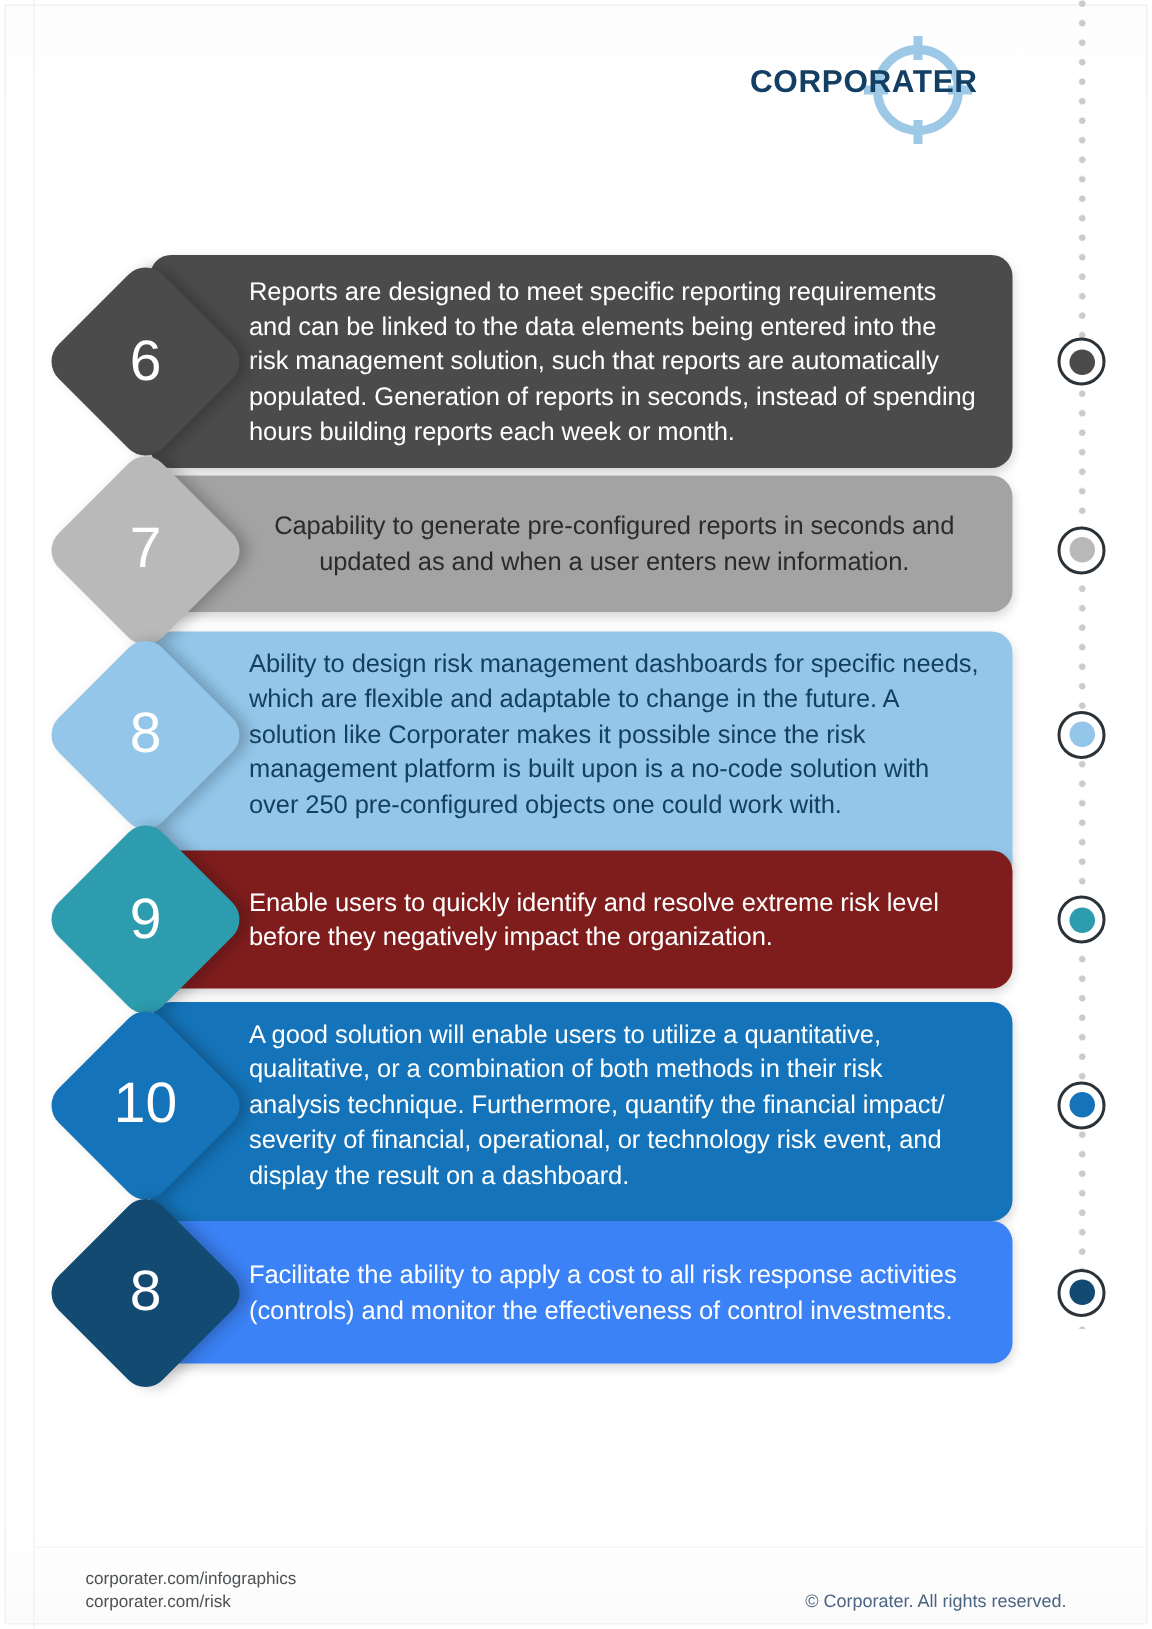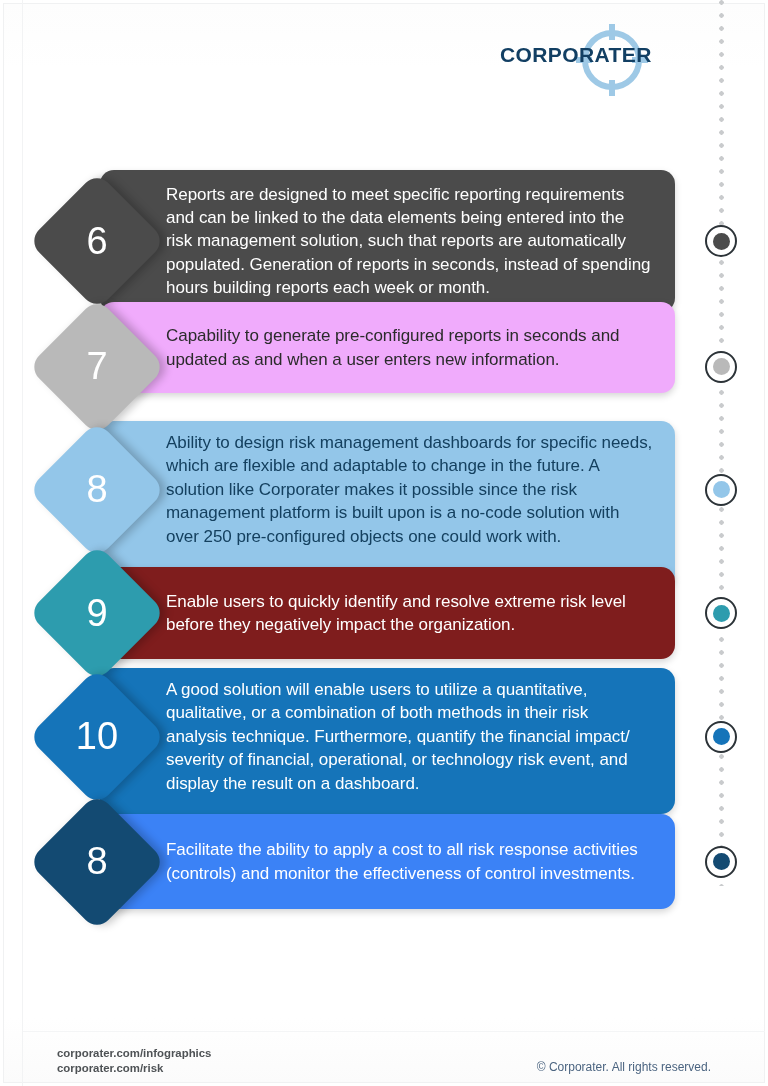--- a/index.html
+++ b/index.html
@@ -144,21 +144,20 @@
   }
 
   
   #footer-links {
     position: absolute;
     left: 57px;
     top: 1046px;
     font-size: 11.4px;
     line-height: 1.32;
     color: #4e5255;
-    font-weight: bold;
   }
   #footer-copy {
     position: absolute;
     right: 57px;
     top: 1060px;
     font-size: 12px;
     color: #4b6480;
     white-space: nowrap;
   }
   #footer-rule {
@@ -216,21 +215,21 @@
     <div>corporater.com/infographics</div>
     <div>corporater.com/risk</div>
   </div>
   <div id="footer-copy">© Corporater. All rights reserved.</div>
 
 <div class="card" style="top: 170px; height: 142px; background: rgb(75, 75, 75);">
       <div class="card-text" style="color: rgb(255, 255, 255); height: 142px; display: flex; align-items: center;">Reports are designed to meet specific reporting requirements and can be linked to the data elements being entered into the risk management solution, such that reports are automatically populated. Generation of reports in seconds, instead of spending hours building reports each week or month.</div>
     </div>
     <div class="diamond" style="background: rgb(75, 75, 75); left: 48px; top: 192px;"></div>
     <div class="diamond-num" style="left: 48px; top: 192px;">6</div>
-    <div class="card" style="top: 302px; height: 91px; background: #f0abfc;">
+    <div class="card" style="top: 317px; height: 91px; background: #a3a3a3; text-align: center;">
       <div class="card-text" style="color: rgb(43, 43, 43); height: 91px; display: flex; align-items: center;">Capability to generate pre-configured reports in seconds and updated as and when a user enters new information.</div>
     </div>
     <div class="diamond" style="background: rgb(185, 185, 185); left: 48px; top: 317.5px;"></div>
     <div class="diamond-num" style="left: 48px; top: 317.5px;">7</div>
     <div class="card" style="top: 421px; height: 167px; background: rgb(147, 198, 233);">
       <div class="card-text" style="color: rgb(20, 64, 95); height: 137px; display: flex; align-items: center;">Ability to design risk management dashboards for specific needs, which are flexible and adaptable to change in the future. A solution like Corporater makes it possible since the risk management platform is built upon is a no-code solution with over 250 pre-configured objects one could work with.</div>
     </div>
     <div class="diamond" style="background: rgb(147, 198, 233); left: 48px; top: 440.5px;"></div>
     <div class="diamond-num" style="left: 48px; top: 440.5px;">8</div>
     <div class="card" style="top: 567px; height: 92px; background: #7f1d1d;">

